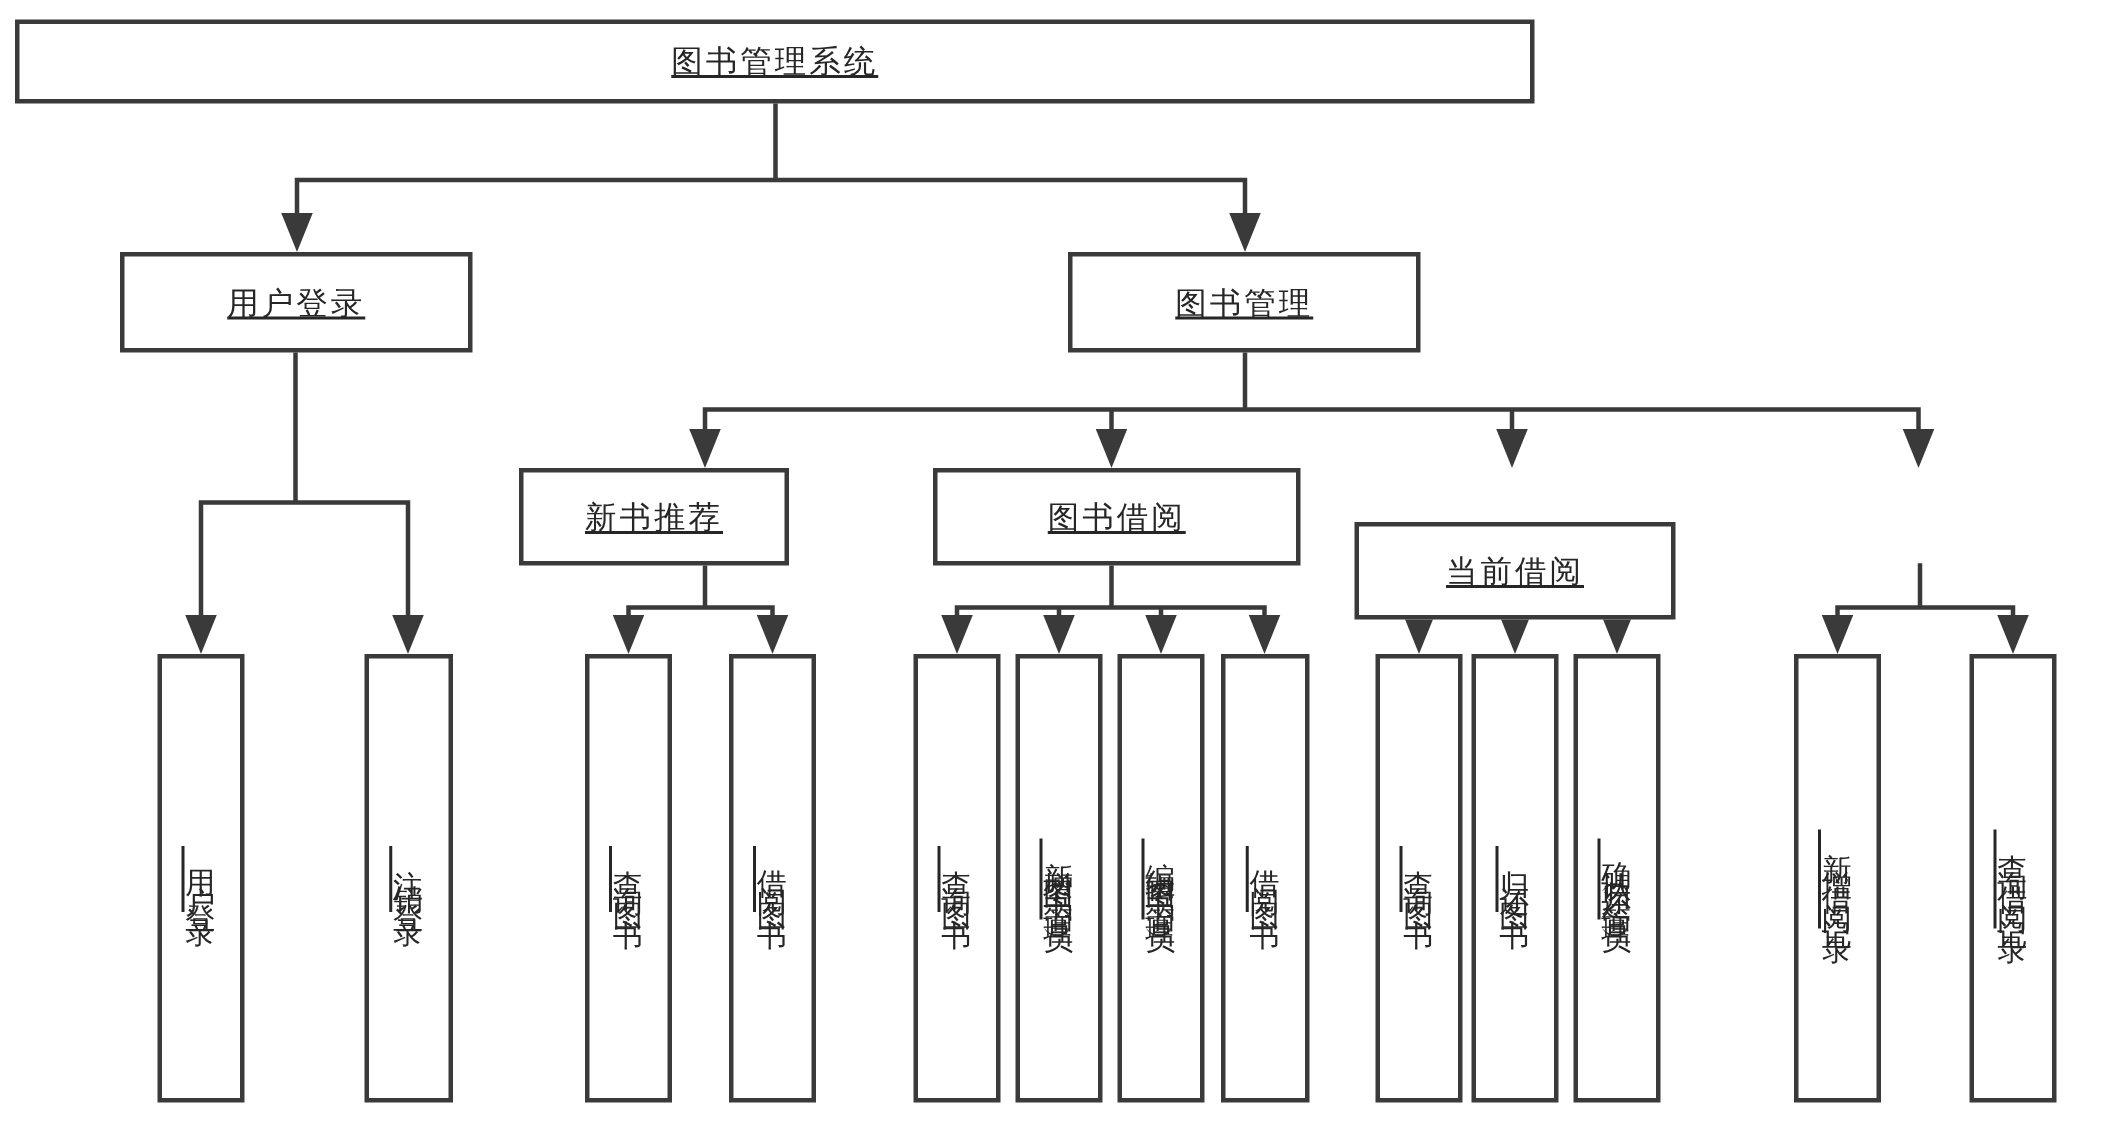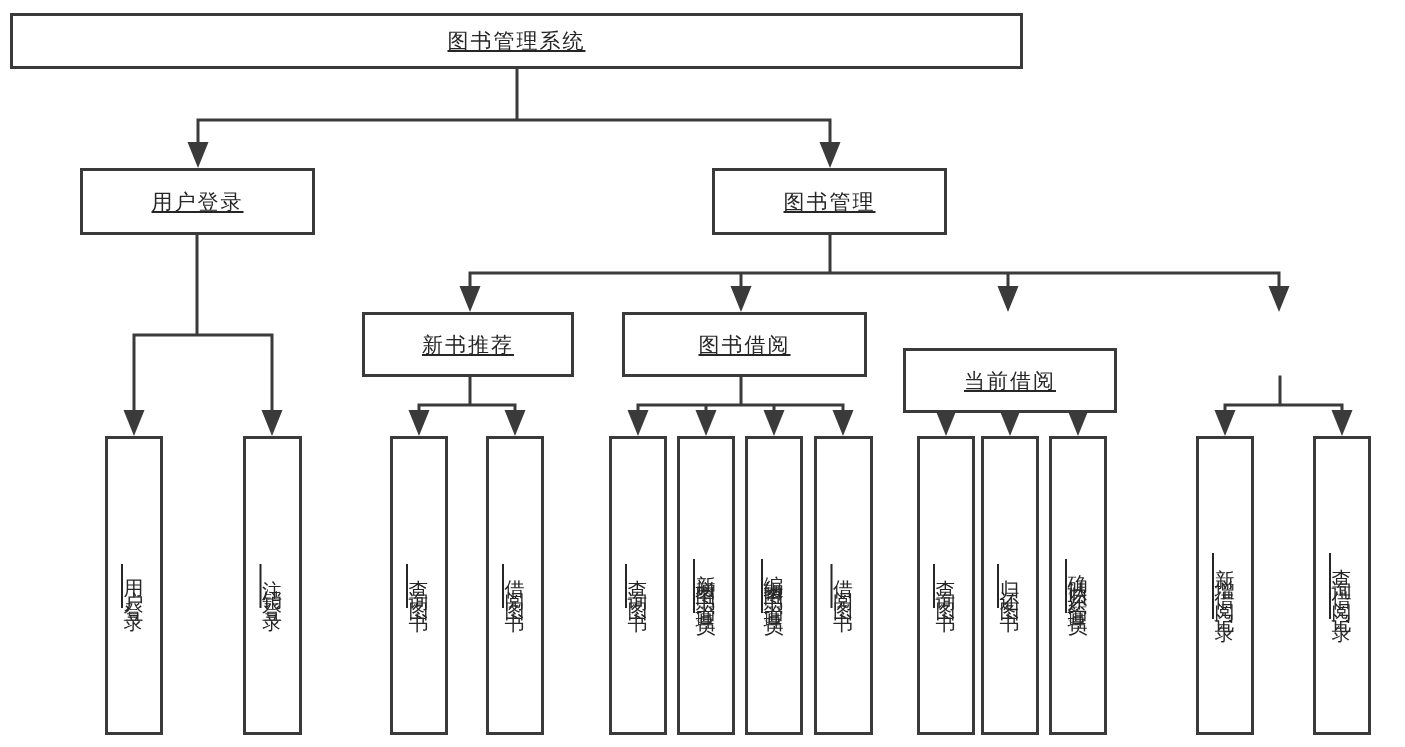--- a/index.html
+++ b/index.html
@@ -110,21 +110,21 @@
     <span>图书管理系统</span>
   </div>
 
   <div class="box" style="left:80px;top:168px;width:235px;height:67px;">
     <span>用户登录</span>
   </div>
   <div class="box" style="left:712px;top:168px;width:235px;height:67px;">
     <span>图书管理</span>
   </div>
 
-  <div class="box" style="left:362px;top:312px;width:212px;height:65px;">
+  <div class="box" style="left:346px;top:312px;width:180px;height:65px;">
     <span>新书推荐</span>
   </div>
   <div class="box" style="left:622px;top:312px;width:245px;height:65px;">
     <span>图书借阅</span>
   </div>
   <div class="box" style="left:903px;top:312px;width:214px;height:65px;margin-top:36px;">
     <span>当前借阅</span>
   </div>
 
   <div class="box leaf" style="left:105px;top:436px;width:58px;height:299px;">

